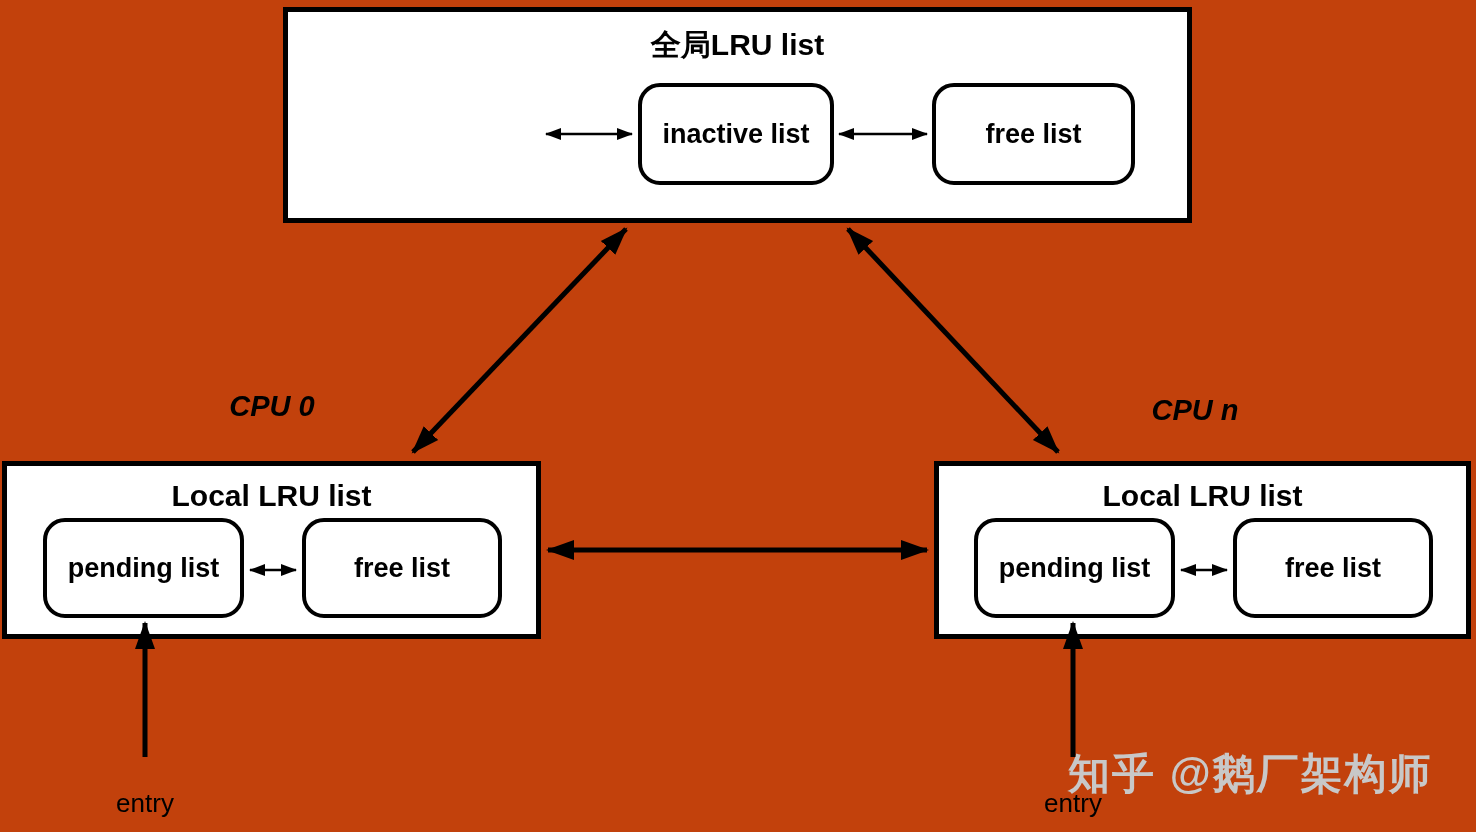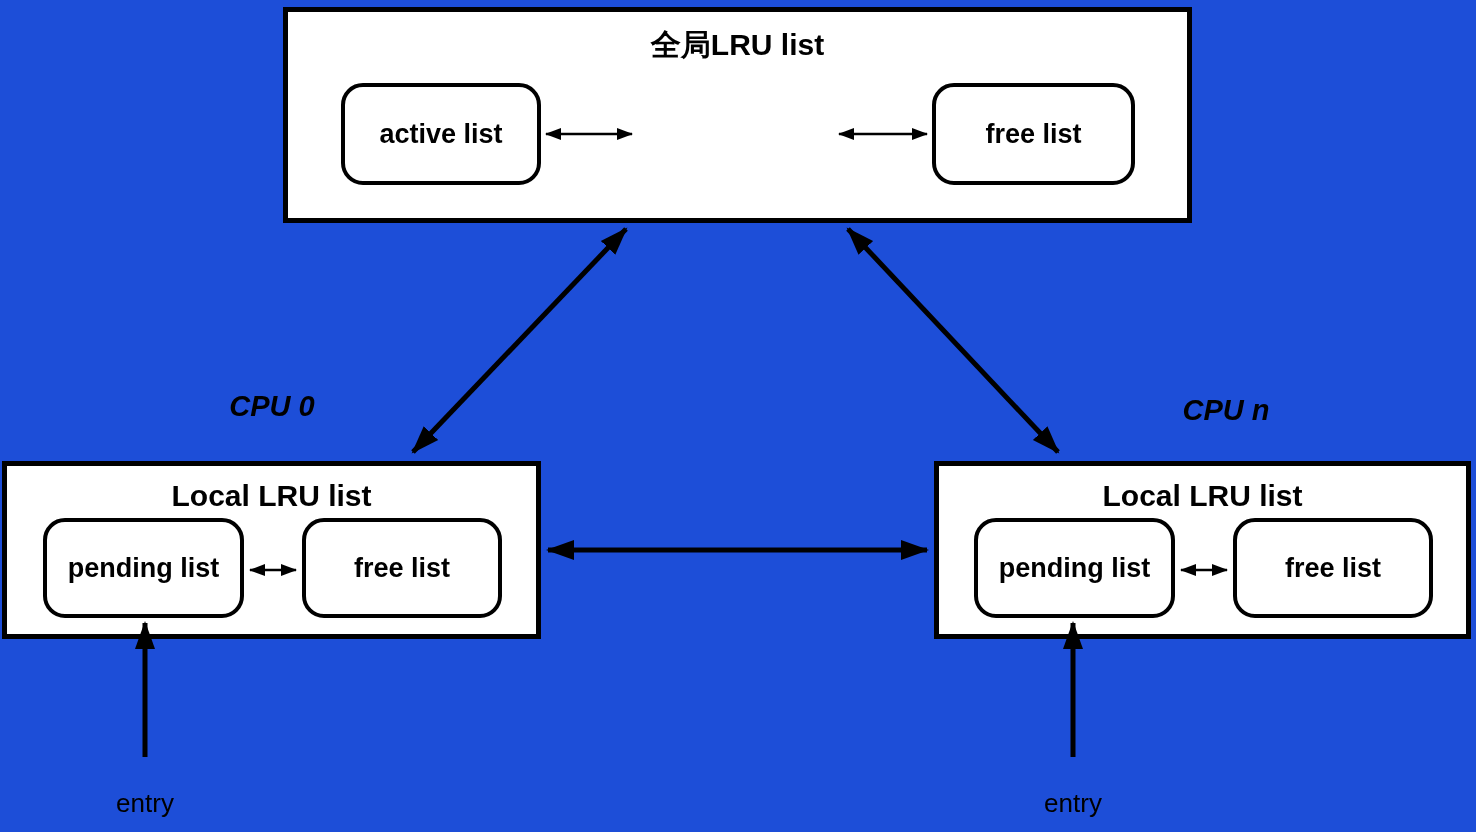--- a/index.html
+++ b/index.html
@@ -4,21 +4,21 @@
 <style>
   html, body {
     margin: 0;
     padding: 0;
     background: #ffffff;
   }
   .canvas {
     position: relative;
     width: 1476px;
     height: 832px;
-    background: #1d4ed8;
+    background: #c2410c;
     font-family: "Liberation Sans", "DejaVu Sans", sans-serif;
     color: #000000;
     overflow: hidden;
   }
   .outer-box {
     position: absolute;
     border: 5px solid #000000;
     background: #ffffff;
     box-sizing: border-box;
   }
@@ -75,29 +75,29 @@
   }
 </style>
 </head>
 <body>
 
 <div class="canvas">
 
   <div class="outer-box" style="left:283px; top:7px; width:909px; height:216px;">
     <div class="box-title">全局LRU list</div>
   </div>
-  <div class="node" style="left:341px; top:83px; width:200px; height:102px;">
-    <span>active list</span>
+  <div class="node" style="left:638px; top:83px; width:196px; height:102px;">
+    <span>inactive list</span>
   </div>
   <div class="node" style="left:932px; top:83px; width:203px; height:102px;">
     <span>free list</span>
   </div>
 
   <div class="floating-label" style="left:187px; top:390px; width:170px;">CPU 0</div>
-  <div class="floating-label" style="left:1141px; top:394px; width:170px;">CPU n</div>
+  <div class="floating-label" style="left:1110px; top:394px; width:170px;">CPU n</div>
 
   <div class="outer-box" style="left:2px; top:461px; width:539px; height:178px;">
     <div class="box-title">Local LRU list</div>
   </div>
   <div class="node" style="left:43px; top:518px; width:201px; height:100px;">
     <span>pending list</span>
   </div>
   <div class="node" style="left:302px; top:518px; width:200px; height:100px;">
     <span>free list</span>
   </div>
@@ -108,20 +108,21 @@
   <div class="node" style="left:974px; top:518px; width:201px; height:100px;">
     <span>pending list</span>
   </div>
   <div class="node" style="left:1233px; top:518px; width:200px; height:100px;">
     <span>free list</span>
   </div>
 
   <div class="entry-label" style="left:65px; top:788px; width:160px;">entry</div>
   <div class="entry-label" style="left:993px; top:788px; width:160px;">entry</div>
 
+  <div class="watermark">知乎 @鹅厂架构师</div>
 
   <svg class="arrow-layer" width="1476" height="832" viewBox="0 0 1476 832">
     <defs>
       <marker id="head-big" markerUnits="userSpaceOnUse" markerWidth="30" markerHeight="22" refX="26" refY="11" orient="auto-start-reverse">
         <path d="M0,1 L28,11 L0,21 Z" fill="#000000"></path>
       </marker>
       <marker id="head-small" markerUnits="userSpaceOnUse" markerWidth="18" markerHeight="13" refX="15" refY="6.5" orient="auto-start-reverse">
         <path d="M0,0.5 L16,6.5 L0,12.5 Z" fill="#000000"></path>
       </marker>
     </defs>

